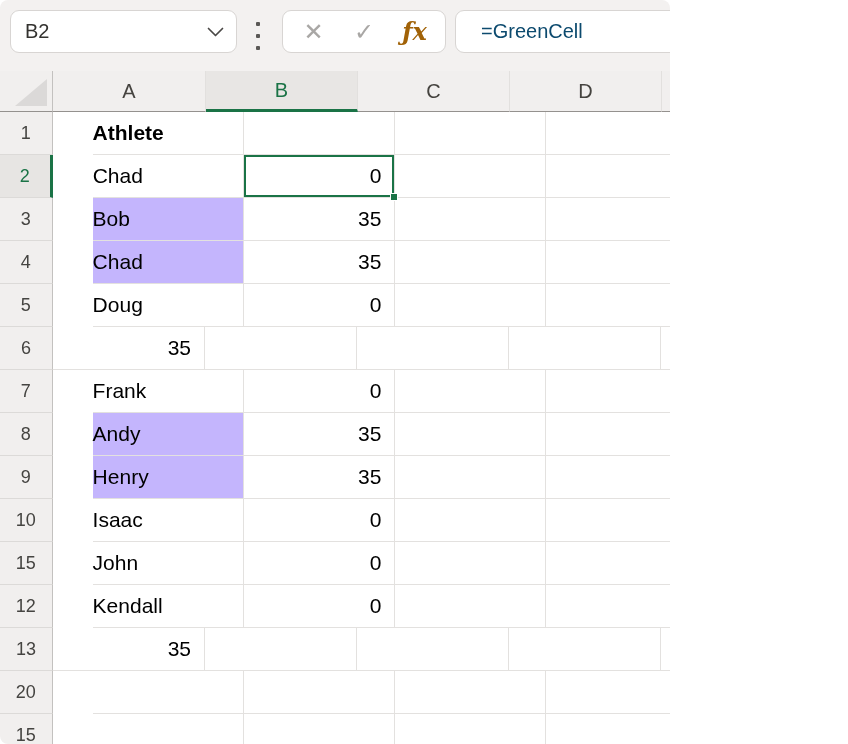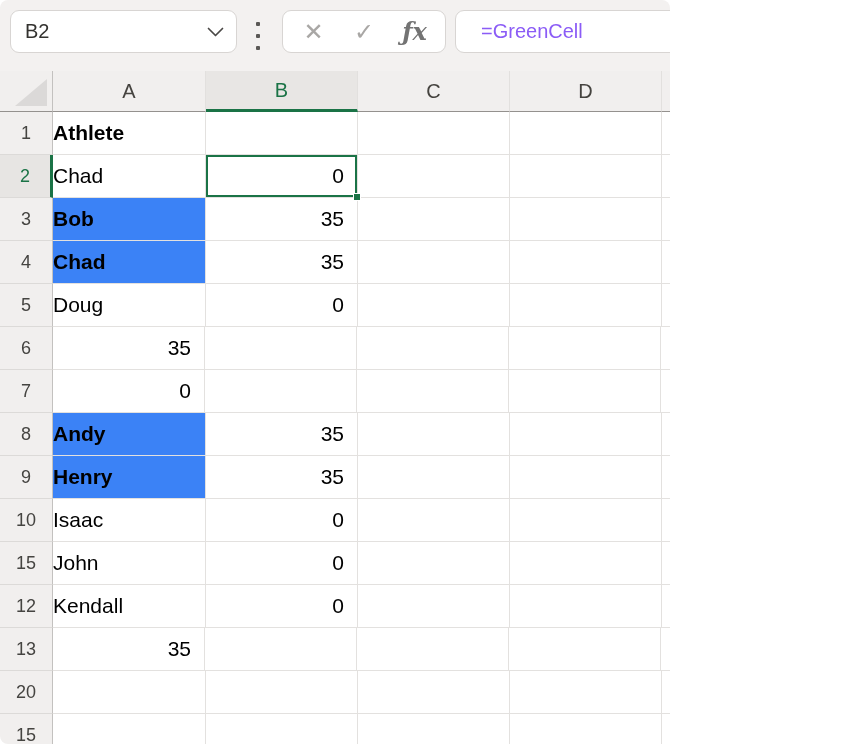--- a/index.html
+++ b/index.html
@@ -28,27 +28,27 @@
     display: flex; flex-direction: column; justify-content: space-between; align-items: center;
   }
   .dots i { display: block; width: 4px; height: 4px; background: #5a5856; border-radius: 1px; }
   .fxgroup {
     position: absolute; left: 282px; top: 10px; width: 164px; height: 43px;
     background: #ffffff; border: 1px solid #d8d5d3; border-radius: 9px;
     display: flex; align-items: center; justify-content: space-evenly;
   }
   .icon-btn { display: flex; align-items: center; justify-content: center; width: 40px; height: 40px; cursor: default; }
   .glyph-gray { font-size: 24px; color: #a9a7a5; line-height: 1; }
-  .glyph-fx { font-family: "DejaVu Serif", serif; font-style: italic; font-weight: bold; font-size: 24px; color: #737373; line-height: 1; }
+  .glyph-fx { font-family: "DejaVu Serif", serif; font-style: italic; font-weight: bold; font-size: 24px; color: #a16207; line-height: 1; }
   .fbar {
     position: absolute; left: 455px; top: 10px; width: 400px; height: 43px;
     background: #ffffff; border: 1px solid #d8d5d3; border-radius: 9px;
     display: flex; align-items: center; padding-left: 25px;
   }
-  .fbar .fval { font-size: 20px; color: #8b5cf6; }
+  .fbar .fval { font-size: 20px; color: #0c4a6e; }
 
   
   .sheet {
     position: absolute; top: 71px; left: 0; width: 848px; height: 673px;
     background: #ffffff; overflow: hidden;
   }
   .hdr-row { display: flex; width: 848px; height: 41px; }
   .corner {
     width: 53px; height: 41px; background: #f1efee;
     border-right: 1px solid #c3c1bf; border-bottom: 1px solid #94918e;
@@ -80,24 +80,24 @@
   .cell {
     height: 43px; background: #ffffff;
     font-size: 21px; color: #000000;
     display: flex; align-items: center;
     border-right: 1px solid #e3e1df; border-bottom: 1px solid #e3e1df;
     position: relative;
   }
   .colA { width: 153px; }
   .colB, .colC, .colD, .colE { width: 152px; }
   .colF { flex: 1; border-right: none; }
-  .alignL { justify-content: flex-start; padding-left: 0; }
+  .alignL { justify-content: flex-start; padding-left: 0; margin-left: 40px; }
   .alignR { justify-content: flex-end; padding-right: 13px; }
   .bold { font-weight: bold; }
-  .greenfill { background: #3b82f6; font-weight: bold; }
+  .greenfill { background: #c4b5fd; }
   .sel { box-shadow: inset 0 0 0 2px #1a7346; z-index: 2; }
   .handle {
     position: absolute; right: -4px; bottom: -4px; width: 8px; height: 8px;
     background: #1a7346; border: 1px solid #ffffff; z-index: 4;
   }
 </style>
 </head>
 <body>
 
 <div class="app">
@@ -193,20 +193,21 @@
         <div class="row">
           <div class="gut">6</div>
           <div class="cell colB alignR">35</div>
           <div class="cell colC"></div>
           <div class="cell colD"></div>
           <div class="cell colE"></div>
           <div class="cell colF"></div>
         </div>
         <div class="row">
           <div class="gut">7</div>
+          <div class="cell colA alignL">Frank</div>
           <div class="cell colB alignR">0</div>
           <div class="cell colC"></div>
           <div class="cell colD"></div>
           <div class="cell colE"></div>
           <div class="cell colF"></div>
         </div>
         <div class="row">
           <div class="gut">8</div>
           <div class="cell colA alignL greenfill">Andy</div>
           <div class="cell colB alignR">35</div>

